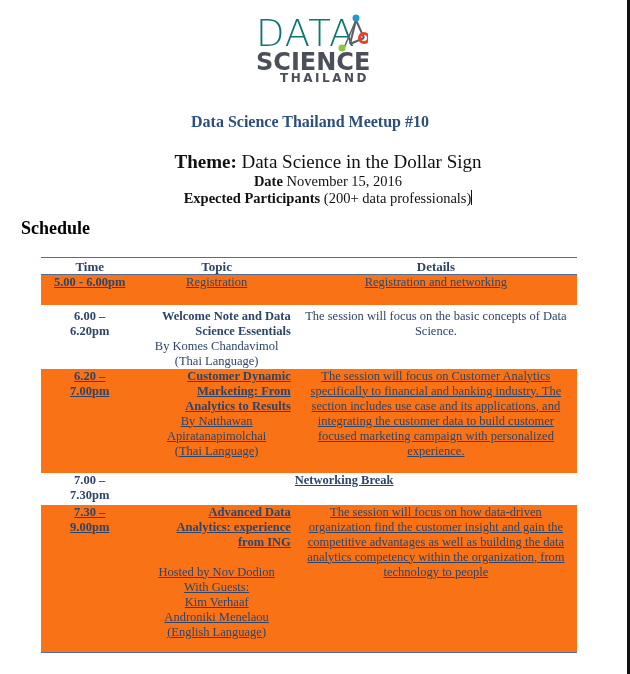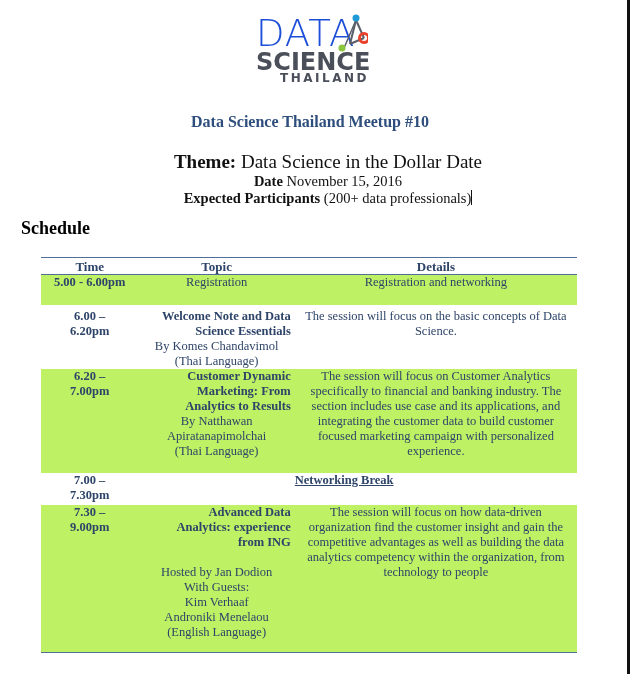--- a/index.html
+++ b/index.html
@@ -1,33 +1,33 @@
 <!DOCTYPE html>
 <html><head>
 <meta charset="utf-8">
 <style>
   html, body { margin: 0; padding: 0; background: #ffffff; }
   body { width: 630px; height: 674px; position: relative; overflow: hidden; font-family: "DejaVu Serif", "Liberation Serif", serif; }
   .page-edge { position: absolute; top: 0; left: 627px; width: 3px; height: 674px; background: #111; }
   .logo { position: absolute; left: 250px; top: 8px; width: 120px; height: 76px; }
-  .logo-data { position: absolute; left: 6px; top: 4px; font-family: "DejaVu Sans", sans-serif; font-size: 37px; letter-spacing: 1px; color: #1d4ed8; font-weight: 300; text-align: right; }
+  .logo-data { position: absolute; left: 6px; top: 4px; font-family: "DejaVu Sans", sans-serif; font-size: 37px; letter-spacing: 1px; color: #0f766e; font-weight: 300; text-align: right; }
   .logo-science { position: absolute; left: 6px; top: 40px; font-family: "DejaVu Sans", sans-serif; font-size: 24px; font-weight: bold; color: #4a4f5a; letter-spacing: 0px; }
   .logo-thailand { position: absolute; left: 30px; top: 63px; font-family: "DejaVu Sans", sans-serif; font-size: 12px; font-weight: bold; color: #4a4f5a; letter-spacing: 2.5px; }
   .logo svg { position: absolute; left: 68px; top: 0; }
   .meetup-title { position: absolute; top: 113px; left: 0; width: 620px; text-align: center; font-family: "Liberation Serif", serif; font-weight: bold; font-size: 16px; color: #2e4e7d; }
   .theme { position: absolute; top: 151px; left: 0; width: 656px; text-align: center; font-family: "Liberation Serif", serif; font-size: 19px; color: #111; }
   .theme b { font-weight: bold; }
   .date { position: absolute; top: 173px; left: 0; width: 656px; text-align: center; font-family: "Liberation Serif", serif; font-size: 14.5px; color: #111; }
   .participants { position: absolute; top: 190px; left: 0; width: 656px; text-align: center; font-family: "Liberation Serif", serif; font-size: 14.5px; color: #111; }
   .cursor { display: inline-block; width: 1px; height: 15px; background: #111; vertical-align: -2px; }
   .schedule-heading { position: absolute; top: 218px; left: 21px; font-family: "Liberation Serif", serif; font-weight: bold; font-size: 18px; color: #000000; }
   table.schedule { position: absolute; top: 257px; left: 41px; width: 536px; border-collapse: collapse; font-family: "Liberation Serif", serif; font-size: 12.5px; color: #2e4468; line-height: 15px; }
   table.schedule th { font-weight: bold; text-align: center; padding: 1px 0 0 0; border-top: 1.5px solid #4f6f98; border-bottom: 1.5px solid #4f6f98; height: 13px; font-size: 13px; }
   table.schedule td { vertical-align: top; text-align: center; padding: 0 4px; }
-  table.schedule tr.shade td { background: #bef264; }
+  table.schedule tr.shade td { background: #f97316; text-decoration: underline; }
   table.schedule tr.last td { border-bottom: 1.5px solid #4f6f98; }
   .col-time { width: 96px; }
   .col-topic { width: 154px; }
   .col-details { width: 278px; }
   .bold { font-weight: bold; text-align: right; }
   .left { text-align: left !important; text-decoration: underline; }
 </style>
 </head>
 <body>
 
@@ -43,21 +43,21 @@
     <circle cx="38" cy="10" r="3.5" fill="#1f9ad6"></circle>
     <circle cx="24" cy="40" r="3.5" fill="#8cc63f"></circle>
     <circle cx="46" cy="30" r="4.5" fill="none" stroke="#e8412c" stroke-width="3"></circle>
   </svg>
   <div class="logo-science">SCIENCE</div>
   <div class="logo-thailand">THAILAND</div>
 </div>
 
 <div class="meetup-title">Data Science Thailand Meetup #10</div>
 
-<div class="theme"><b>Theme:</b><span> Data Science in the Dollar Date</span></div>
+<div class="theme"><b>Theme:</b><span> Data Science in the Dollar Sign</span></div>
 
 <div class="date"><b>Date</b><span> November 15, 2016</span></div>
 
 <div class="participants"><b>Expected Participants</b><span> (200+ data professionals)</span><span class="cursor"></span></div>
 
 <div class="schedule-heading">Schedule</div>
 
 <table class="schedule">
   <thead>
     <tr>
@@ -114,21 +114,21 @@
         <div>7.30 –</div>
         <div>9.00pm</div>
       </td>
       <td>
         <div class="bold">
           <div>Advanced Data</div>
           <div>Analytics: experience</div>
           <div>from ING</div>
         </div>
         <div style="height:15px;"></div>
-        <div>Hosted by Jan Dodion</div>
+        <div>Hosted by Nov Dodion</div>
         <div>With Guests:</div>
         <div>Kim Verhaaf</div>
         <div>Androniki Menelaou</div>
         <div>(English Language)</div>
       </td>
       <td>The session will focus on how data-driven organization find the customer insight and gain the competitive advantages as well as building the data analytics competency within the organization, from technology to people</td>
     </tr>
   </tbody>
 </table>
 

